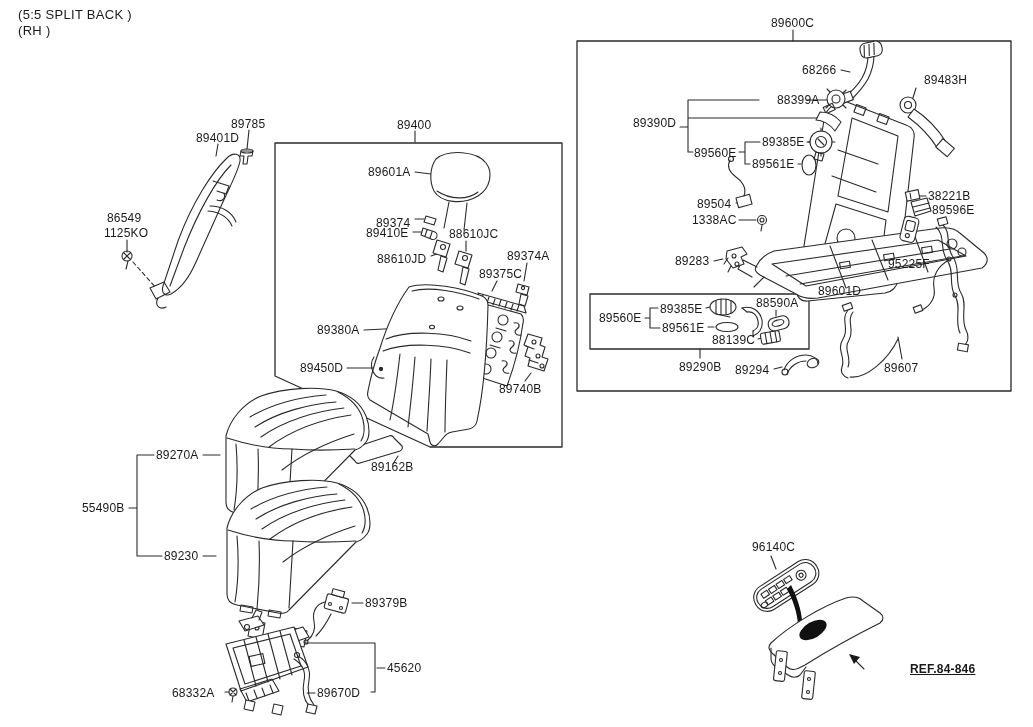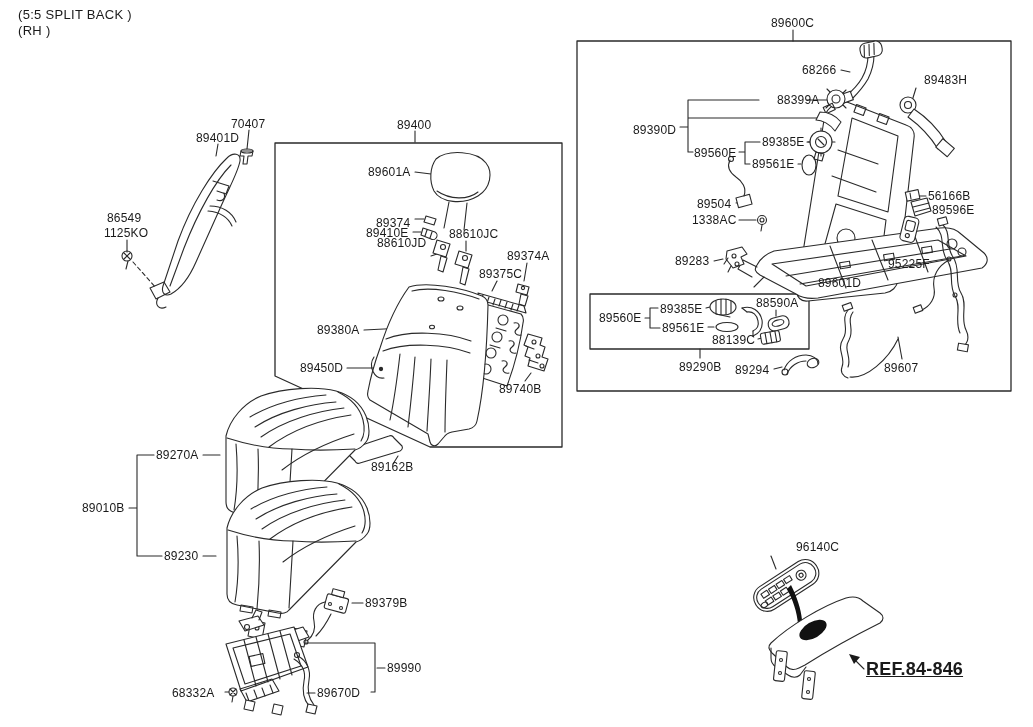--- a/index.html
+++ b/index.html
@@ -6,21 +6,21 @@
   .stage{
     position:relative;width:1033px;height:727px;background:#ffffff;
     font-family:Liberation Sans, sans-serif;color:#1a1a1a;overflow:hidden;
   }
   .stage svg{position:absolute;left:0;top:0;}
   .lbl{
     position:absolute;font-size:12px;line-height:14px;white-space:nowrap;
     color:#1a1a1a;letter-spacing:.2px;
   }
   .ttl{font-size:13px;letter-spacing:.3px;}
-  .ref{text-decoration:underline;font-weight:600;font-size:18px;}
+  .ref{text-decoration:underline;font-weight:600;font-size:12px;margin-left:44px;}
 </style>
 </head>
 <body>
 
 <div class="stage">
 
 <svg width="1033" height="727" viewBox="0 0 1033 727" fill="none" stroke="#2a2a2a" stroke-width="1.1" stroke-linecap="round" stroke-linejoin="round">
 
   <g stroke-width="1.3">
     <path d="M275,143 H562 V447 H430 L275,376 Z"></path>
@@ -379,67 +379,67 @@
           <rect x="803" y="671" width="11" height="28" rx="2" fill="#fff"></rect>
         </g>
     <circle cx="809" cy="679" r="1.5"></circle>
         <circle cx="808" cy="692" r="1.5"></circle>
   </g>
 </svg>
 
   <div class="lbl ttl" style="left:18px;top:8px">(5:5 SPLIT BACK )</div>
   <div class="lbl ttl" style="left:18px;top:24px">(RH )</div>
 
-  <div class="lbl" style="left:231px;top:117px">70407</div>
+  <div class="lbl" style="left:231px;top:117px">89785</div>
   <div class="lbl" style="left:196px;top:131px">89401D</div>
   <div class="lbl" style="left:107px;top:211px">86549</div>
   <div class="lbl" style="left:104px;top:226px">1125KO</div>
 
   <div class="lbl" style="left:397px;top:118px">89400</div>
   <div class="lbl" style="left:368px;top:165px">89601A</div>
   <div class="lbl" style="left:376px;top:216px">89374</div>
   <div class="lbl" style="left:366px;top:226px">89410E</div>
   <div class="lbl" style="left:449px;top:227px">88610JC</div>
-  <div class="lbl" style="left:377px;top:236px">88610JD</div>
+  <div class="lbl" style="left:377px;top:252px">88610JD</div>
   <div class="lbl" style="left:507px;top:249px">89374A</div>
   <div class="lbl" style="left:479px;top:267px">89375C</div>
   <div class="lbl" style="left:317px;top:323px">89380A</div>
   <div class="lbl" style="left:300px;top:361px">89450D</div>
   <div class="lbl" style="left:499px;top:382px">89740B</div>
   <div class="lbl" style="left:371px;top:460px">89162B</div>
 
   <div class="lbl" style="left:156px;top:448px">89270A</div>
-  <div class="lbl" style="left:82px;top:501px">89010B</div>
+  <div class="lbl" style="left:82px;top:501px">55490B</div>
   <div class="lbl" style="left:164px;top:549px">89230</div>
   <div class="lbl" style="left:365px;top:596px">89379B</div>
-  <div class="lbl" style="left:387px;top:661px">89990</div>
+  <div class="lbl" style="left:387px;top:661px">45620</div>
   <div class="lbl" style="left:317px;top:686px">89670D</div>
   <div class="lbl" style="left:172px;top:686px">68332A</div>
 
   <div class="lbl" style="left:771px;top:16px">89600C</div>
   <div class="lbl" style="left:802px;top:63px">68266</div>
   <div class="lbl" style="left:924px;top:73px">89483H</div>
   <div class="lbl" style="left:777px;top:93px">88399A</div>
-  <div class="lbl" style="left:633px;top:123px">89390D</div>
+  <div class="lbl" style="left:633px;top:116px">89390D</div>
   <div class="lbl" style="left:762px;top:135px">89385E</div>
   <div class="lbl" style="left:694px;top:146px">89560E</div>
   <div class="lbl" style="left:752px;top:157px">89561E</div>
   <div class="lbl" style="left:697px;top:197px">89504</div>
   <div class="lbl" style="left:692px;top:213px">1338AC</div>
   <div class="lbl" style="left:675px;top:254px">89283</div>
-  <div class="lbl" style="left:928px;top:189px">56166B</div>
+  <div class="lbl" style="left:928px;top:189px">38221B</div>
   <div class="lbl" style="left:932px;top:203px">89596E</div>
   <div class="lbl" style="left:888px;top:257px">95225F</div>
-  <div class="lbl" style="left:818px;top:276px">89601D</div>
+  <div class="lbl" style="left:818px;top:284px">89601D</div>
 
   <div class="lbl" style="left:599px;top:311px">89560E</div>
   <div class="lbl" style="left:660px;top:302px">89385E</div>
   <div class="lbl" style="left:662px;top:321px">89561E</div>
   <div class="lbl" style="left:756px;top:296px">88590A</div>
   <div class="lbl" style="left:712px;top:333px">88139C</div>
   <div class="lbl" style="left:679px;top:360px">89290B</div>
   <div class="lbl" style="left:735px;top:363px">89294</div>
   <div class="lbl" style="left:884px;top:361px">89607</div>
 
-  <div class="lbl" style="left:796px;top:540px">96140C</div>
+  <div class="lbl" style="left:752px;top:540px">96140C</div>
   <div class="lbl ref" style="left:866px;top:662px">REF.84-846</div>
 
 </div>
 
 </body></html>

